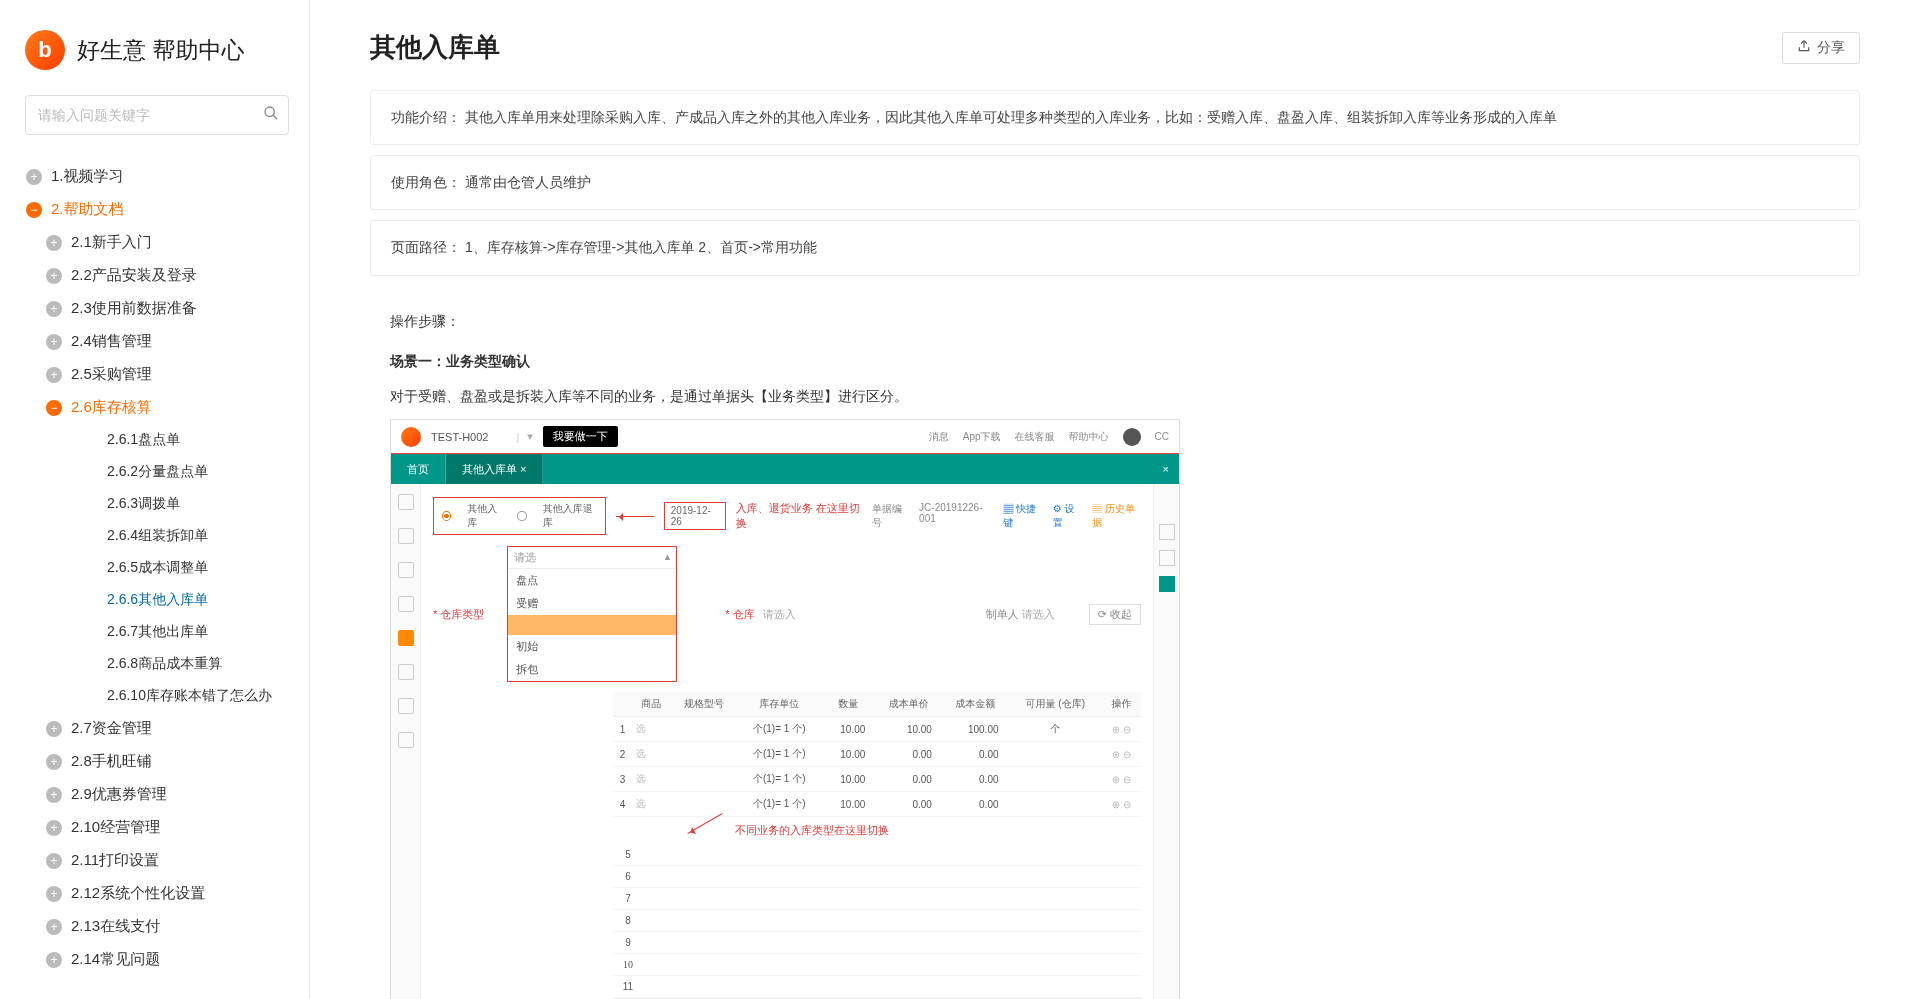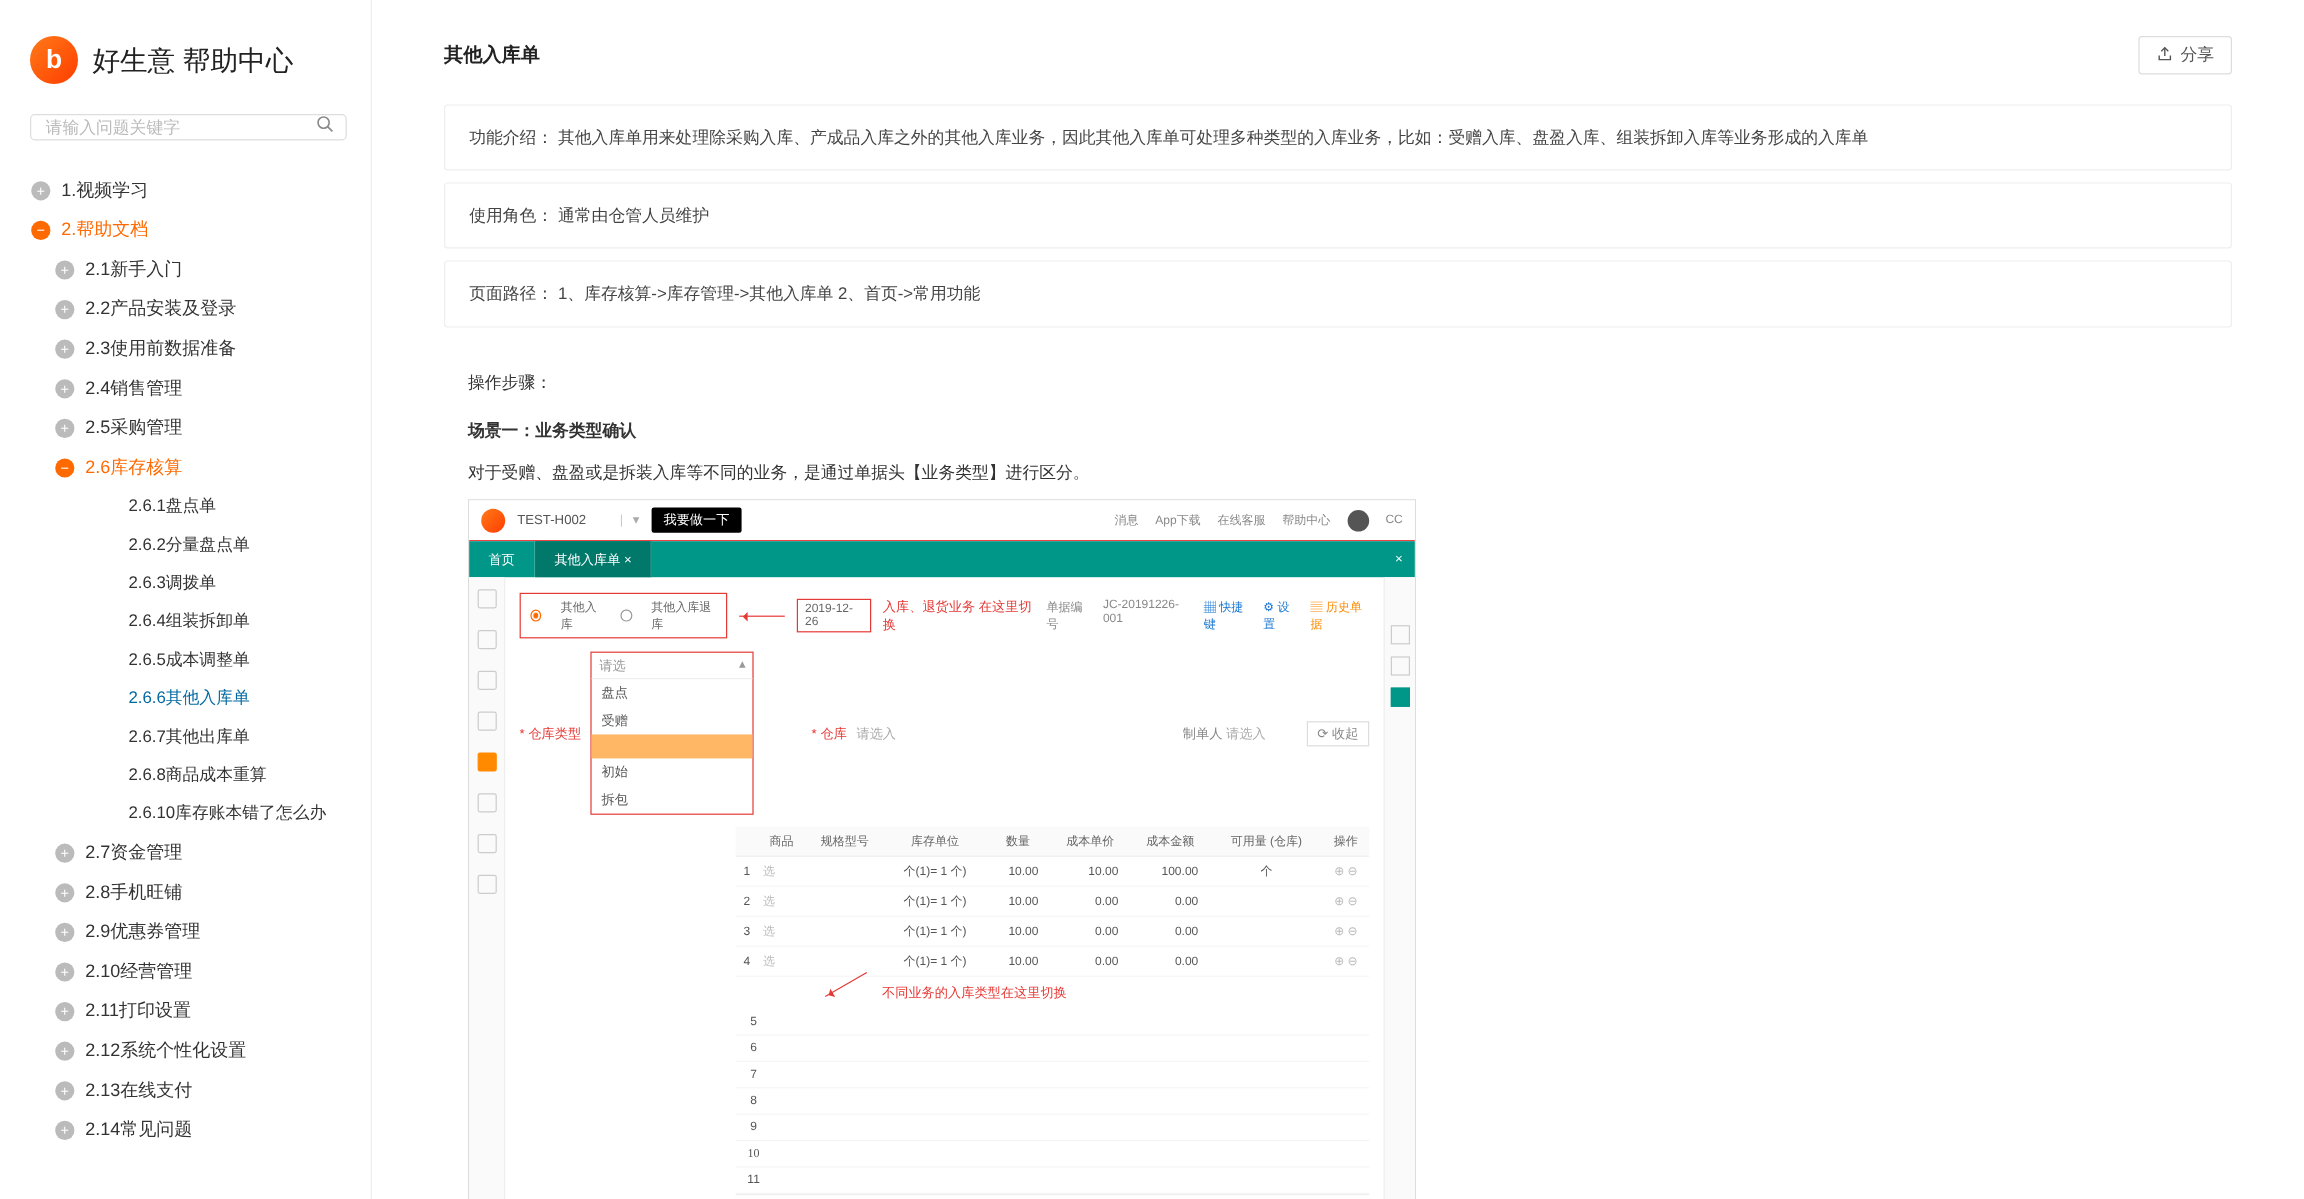--- a/index.html
+++ b/index.html
@@ -4,35 +4,35 @@
 <style>
 * { margin: 0; padding: 0; box-sizing: border-box; }
 body { font-family: "Microsoft YaHei", Arial, sans-serif; font-size: 14px; color: #333; background: #fff; }
 .layout { display: flex; width: 100%; min-height: 100vh; }
 .sidebar { width: 310px; flex-shrink: 0; padding: 30px 20px 20px 25px; border-right: 1px solid #eee; }
 .logo-row { display: flex; align-items: center; margin-bottom: 25px; }
 .logo-circle { width: 40px; height: 40px; border-radius: 50%; background: linear-gradient(135deg,#ff7a18,#ff3d00); display: flex; align-items: center; justify-content: center; margin-right: 12px; }
 .logo-circle span { color: #fff; font-weight: bold; font-size: 22px; }
 .logo-text { font-size: 23px; color: #222; font-weight: 500; }
 .search-wrap { position: relative; margin-bottom: 25px; }
-.search-input { width: 100%; height: 22px; border: 1px solid #ddd; border-radius: 4px; padding: 0 36px 0 12px; font-size: 14px; outline: none; }
+.search-input { width: 100%; height: 40px; border: 1px solid #ddd; border-radius: 4px; padding: 0 36px 0 12px; font-size: 14px; outline: none; }
 .search-input::placeholder { color: #bbb; }
 .search-icon { position: absolute; right: 10px; top: 50%; transform: translateY(-50%); color: #999; font-size: 16px; pointer-events: none; }
 .tree { list-style: none; }
 .tree li { padding: 7px 0; font-size: 15px; color: #333; cursor: pointer; display: flex; align-items: center; }
 .tree .bullet { display: inline-flex; width: 18px; height: 18px; align-items: center; justify-content: center; margin-right: 8px; font-size: 12px; color: #888; }
 .plus-ic { width: 16px; height: 16px; border-radius: 50%; background: #bbb; display: flex; align-items: center; justify-content: center; color: #fff; font-size: 12px; line-height: 1; }
 .minus-ic { width: 16px; height: 16px; border-radius: 50%; background: #ff6a00; display: flex; align-items: center; justify-content: center; color: #fff; font-size: 12px; line-height: 1; }
 .tree .lvl1 { padding-left: 20px; }
 .tree .lvl2 { padding-left: 56px; font-size: 14px; }
 .tree .active > span:last-child { color: #0369a1; }
 .tree .active-parent > span:last-child { color: #ff6a00; }
 .main { flex: 1; padding: 30px 60px 40px 60px; overflow: hidden; }
 .title-row { display: flex; justify-content: space-between; align-items: center; margin-bottom: 25px; }
-.page-title { font-size: 16px; font-weight: 600; color: #222; }
+.page-title { font-size: 26px; font-weight: 600; color: #222; }
 .share-btn { border: 1px solid #ddd; background: #fff; padding: 6px 14px; border-radius: 3px; font-size: 14px; color: #555; cursor: pointer; display: flex; align-items: center; gap: 6px; }
 .info-panel { border: 1px solid #eee; border-radius: 3px; padding: 14px 20px; margin-bottom: 10px; font-size: 14px; color: #444; line-height: 1.8; }
 .info-panel .lbl { font-weight: 500; margin-right: 4px; }
 .content { padding: 14px 20px; }
 .content p { margin: 8px 0; line-height: 1.9; color: #333; }
 .content .heading { font-weight: 600; margin-top: 14px; }
 .screenshot-box { border: 1px solid #ddd; width: 790px; margin: 10px 0 20px 0; font-size: 11px; background: #fff; }
 .ss-top { display: flex; align-items: center; padding: 6px 10px; background: #fff; border-bottom: 1px solid #ef4444; }
 .ss-logo { width: 20px; height: 20px; border-radius: 50%; background: linear-gradient(135deg,#ff7a18,#ff3d00); margin-right: 10px; }
 .ss-top-text { color: #555; margin-right: 20px; }
@@ -50,21 +50,21 @@
 .ss-content { flex: 1; padding: 8px 12px 12px 12px; position: relative; }
 .ss-row { display: flex; align-items: center; padding: 5px 0; gap: 10px; color: #666; font-size: 10px; }
 .ss-redbox { border: 1px solid #e53935; }
 .ss-radio-row { display: flex; gap: 14px; padding: 4px 8px; }
 .ss-radio { display: flex; align-items: center; gap: 16px; }
 .ss-radio .dot { width: 10px; height: 10px; border: 1px solid #999; border-radius: 50%; display: inline-block; }
 .ss-radio.sel .dot { border-color: #ff6a00; background: radial-gradient(circle,#ff6a00 40%,transparent 45%); }
 .ss-date { border: 1px solid #e53935; padding: 2px 6px; }
 .ss-right-meta { margin-left: auto; display: flex; gap: 10px; font-size: 10px; color: #888; }
 .ss-filter-row { display: flex; align-items: center; gap: 8px; padding: 6px 0; }
-.ss-dropdown { border: 1px solid #e53935; width: 136px; position: relative; background: #fff; }
+.ss-dropdown { border: 1px solid #e53935; width: 170px; position: relative; background: #fff; margin-left: 15px; }
 .ss-dropdown-head { padding: 3px 6px; border-bottom: 1px solid #eee; color: #999; display: flex; justify-content: space-between; }
 .ss-dropdown-list { }
 .ss-dropdown-item { padding: 4px 8px; color: #555; }
 .ss-dropdown-item.hl { background: #ffb766; color: #fff; }
 .ss-table { width: 100%; border-collapse: collapse; font-size: 10px; margin-top: 4px; }
 .ss-table th { background: #fafafa; color: #666; font-weight: normal; padding: 5px 4px; text-align: center; border-bottom: 1px solid #eee; }
 .ss-table td { padding: 5px 4px; text-align: center; border-bottom: 1px solid #f5f5f5; color: #555; }
 .ss-table td.num { text-align: right; padding-right: 10px; }
 .ss-annot { color: #e53935; font-size: 11px; }
 .ss-totals { display: flex; border-top: 1px solid #eee; padding: 6px 0; font-size: 10px; }

